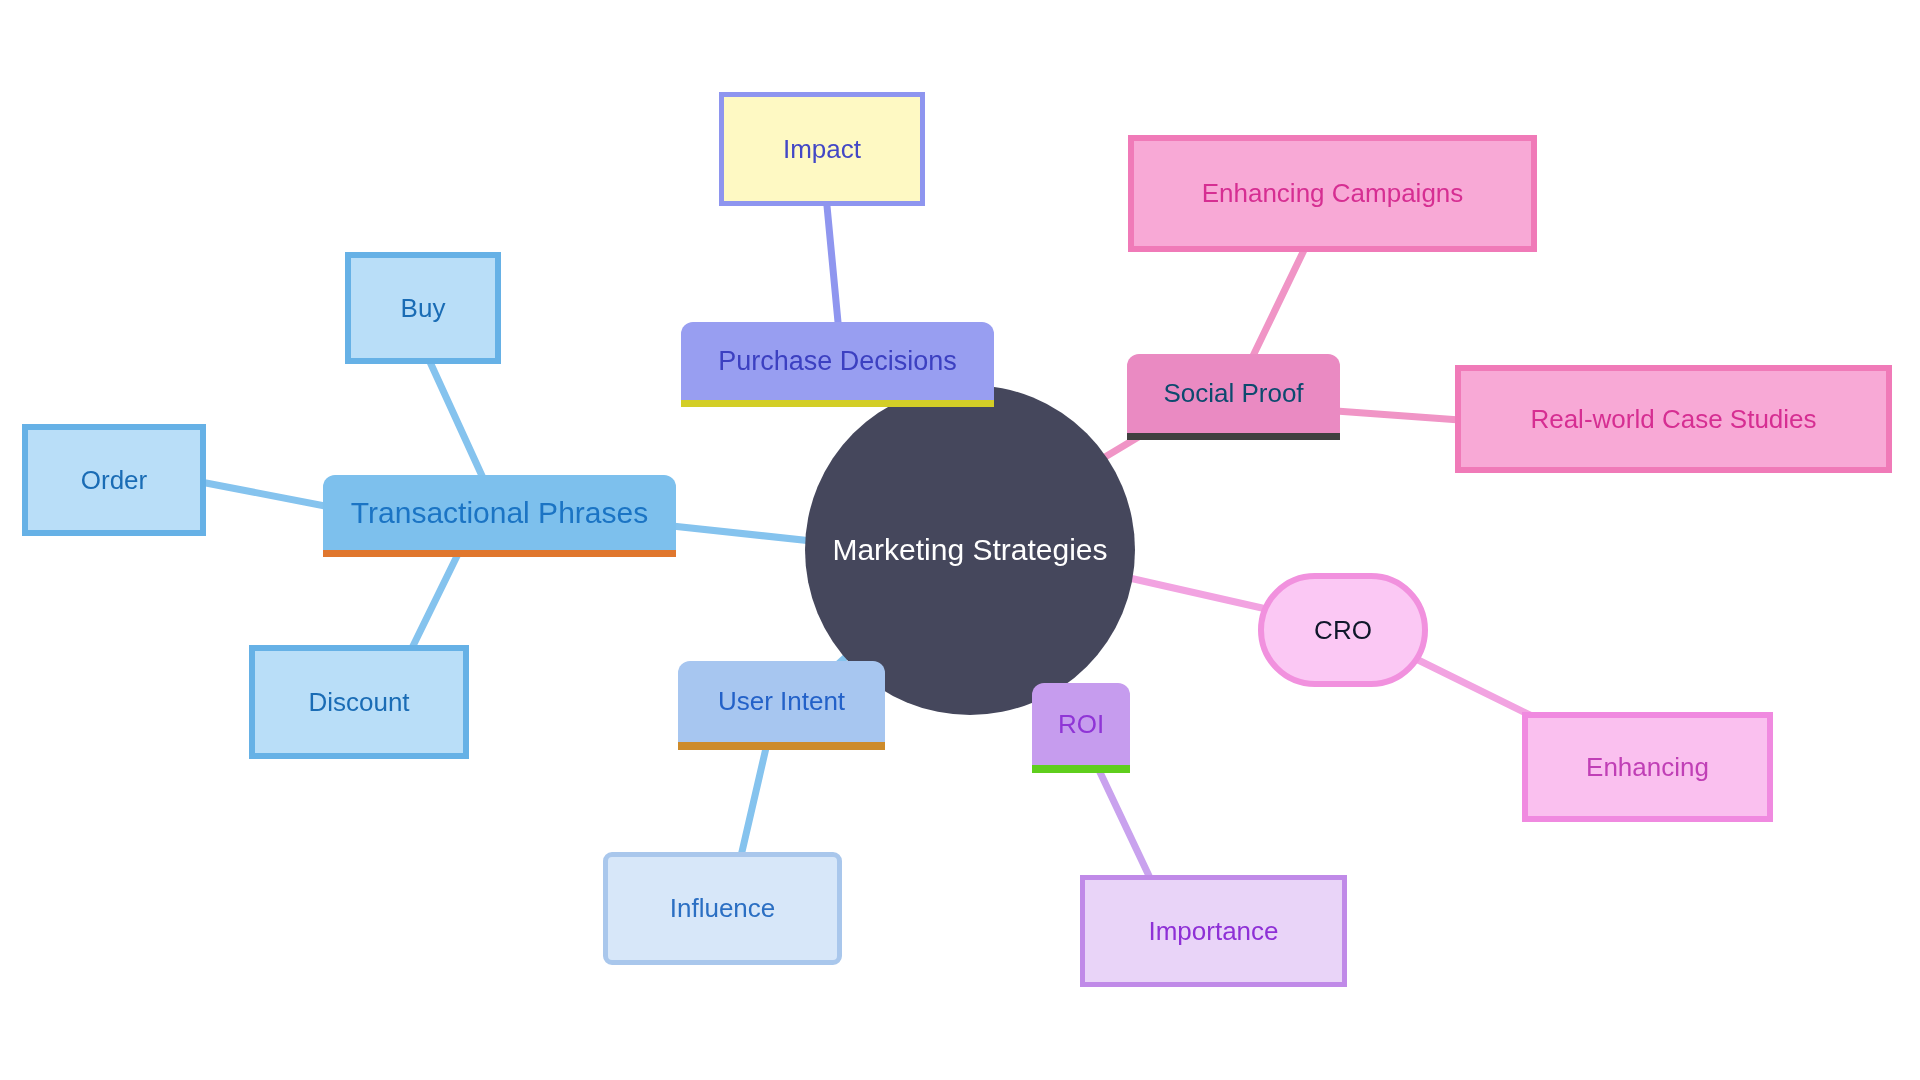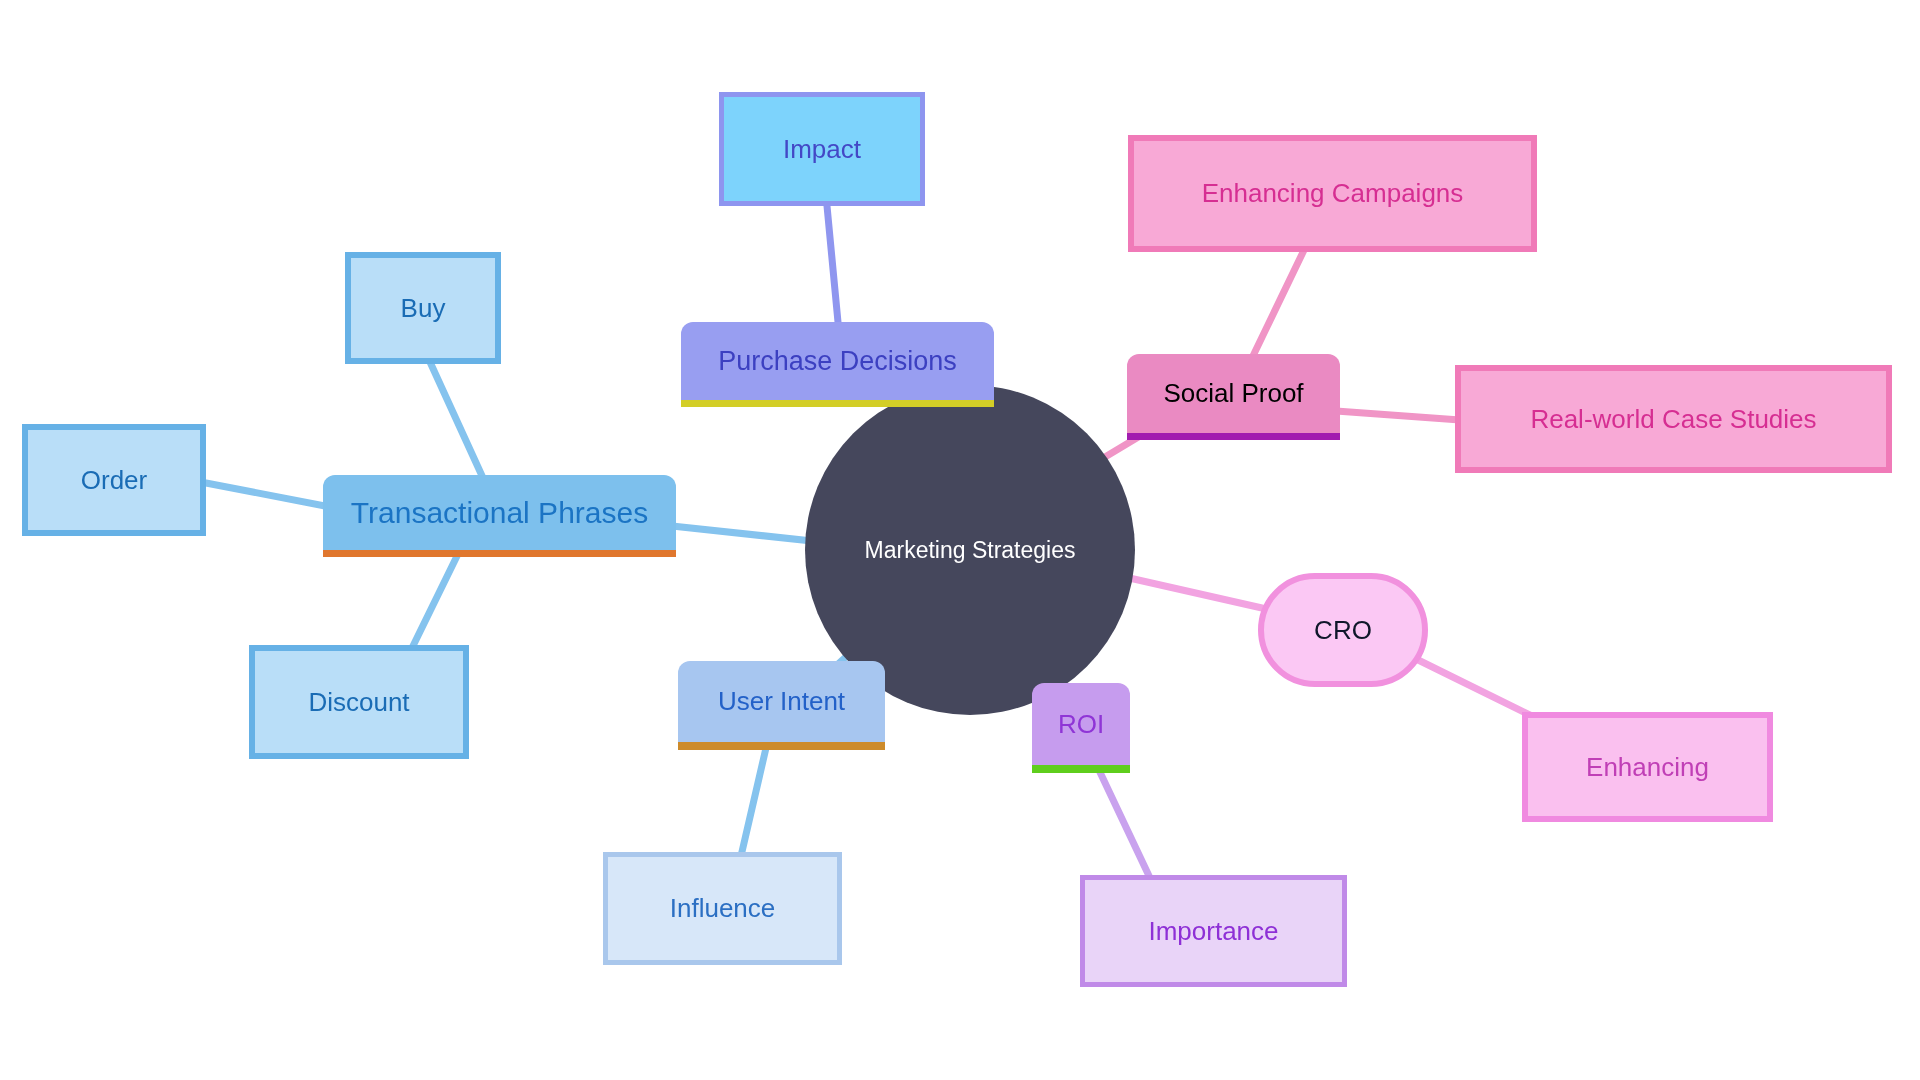--- a/index.html
+++ b/index.html
@@ -7,32 +7,32 @@
     position:relative;width:1920px;height:1080px;overflow:hidden;
     font-family:"Liberation Sans","DejaVu Sans",sans-serif;
     background:#ffffff;
   }
   #edges{position:absolute;left:0;top:0;width:1920px;height:1080px;}
   .box{
     position:absolute;display:flex;align-items:center;justify-content:center;
     box-sizing:border-box;font-size:26px;text-align:center;white-space:nowrap;
   }
   
-  .center-circle{background:#45475c;color:#ffffff;border-radius:50%;font-size:23px;}
+  .center-circle{background:#45475c;color:#ffffff;border-radius:50%;font-size:30px;}
   
   .indigo-tab{background:#989ef1;color:#3c40c1;border-bottom:7px solid #d3ce27;border-radius:12px 12px 0 0;font-size:27px;}
-  .indigo-child{background:#7dd3fc;border:5px solid #8e95ef;color:#4348c6;}
+  .indigo-child{background:#fef9c3;border:5px solid #8e95ef;color:#4348c6;}
   
   .blue-tab{background:#7dc0ed;color:#1b74c4;border-bottom:7px solid #e0772e;border-radius:12px 12px 0 0;font-size:30px;}
   .blue-child{background:#b9def8;border:6px solid #66b1e6;color:#1a6cb5;}
   
   .bluegray-tab{background:#a7c6f0;color:#2361c8;border-bottom:8px solid #cd8b2b;border-radius:12px 12px 0 0;}
   .bluegray-child{background:#d7e7f9;border:5px solid #a9c7ec;color:#2b6fc3;}
   
-  .pink-tab{background:#ea8ac2;color:#000000;border-bottom:7px solid #a21caf;border-radius:12px 12px 0 0;}
+  .pink-tab{background:#ea8ac2;color:#0c4a6e;border-bottom:7px solid #404040;border-radius:12px 12px 0 0;}
   .pink-child{background:#f8a9d6;border:6px solid #f07ab8;color:#d62e92;}
   
   .magenta-pill{background:#fbc8f4;border:6px solid #f191de;color:#0f172a;border-radius:58px;}
   .magenta-child{background:#fac0ef;border:6px solid #f08ae0;color:#c03fb6;}
   
   .violet-tab{background:#c69cee;color:#8f35d6;border-bottom:8px solid #5fce1d;border-radius:12px 12px 0 0;}
   .violet-child{background:#e9d4f8;border:5px solid #c08ae8;color:#8e30d6;margin-left:40px;}
 </style>
 </head>
 <body>
@@ -80,21 +80,21 @@
   <div class="box blue-tab" style="left:323px;top:475px;width:353px;height:82px;">
     <span>Transactional Phrases</span>
   </div>
   <div class="box blue-child" style="left:249px;top:645px;width:220px;height:114px;">
     <span>Discount</span>
   </div>
 
   <div class="box bluegray-tab" style="left:678px;top:661px;width:207px;height:89px;">
     <span>User Intent</span>
   </div>
-  <div class="box bluegray-child" style="left:603px;top:852px;width:239px;height:113px;">
+  <div class="box bluegray-child" style="left:603px;top:852px;width:239px;height:113px;border-radius:9px;">
     <span>Influence</span>
   </div>
 
   <div class="box pink-child" style="left:1128px;top:135px;width:409px;height:117px;">
     <span>Enhancing Campaigns</span>
   </div>
   <div class="box pink-tab" style="left:1127px;top:354px;width:213px;height:86px;">
     <span>Social Proof</span>
   </div>
   <div class="box pink-child" style="left:1455px;top:365px;width:437px;height:108px;">

